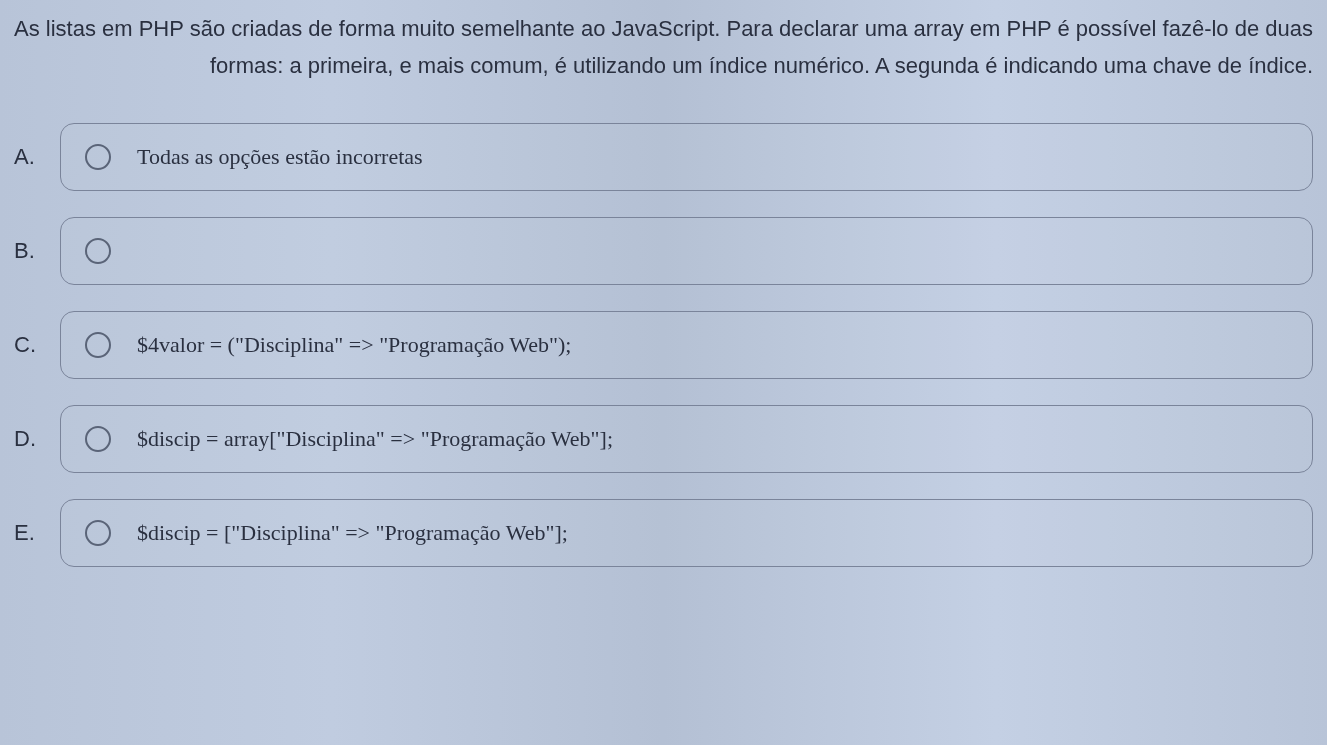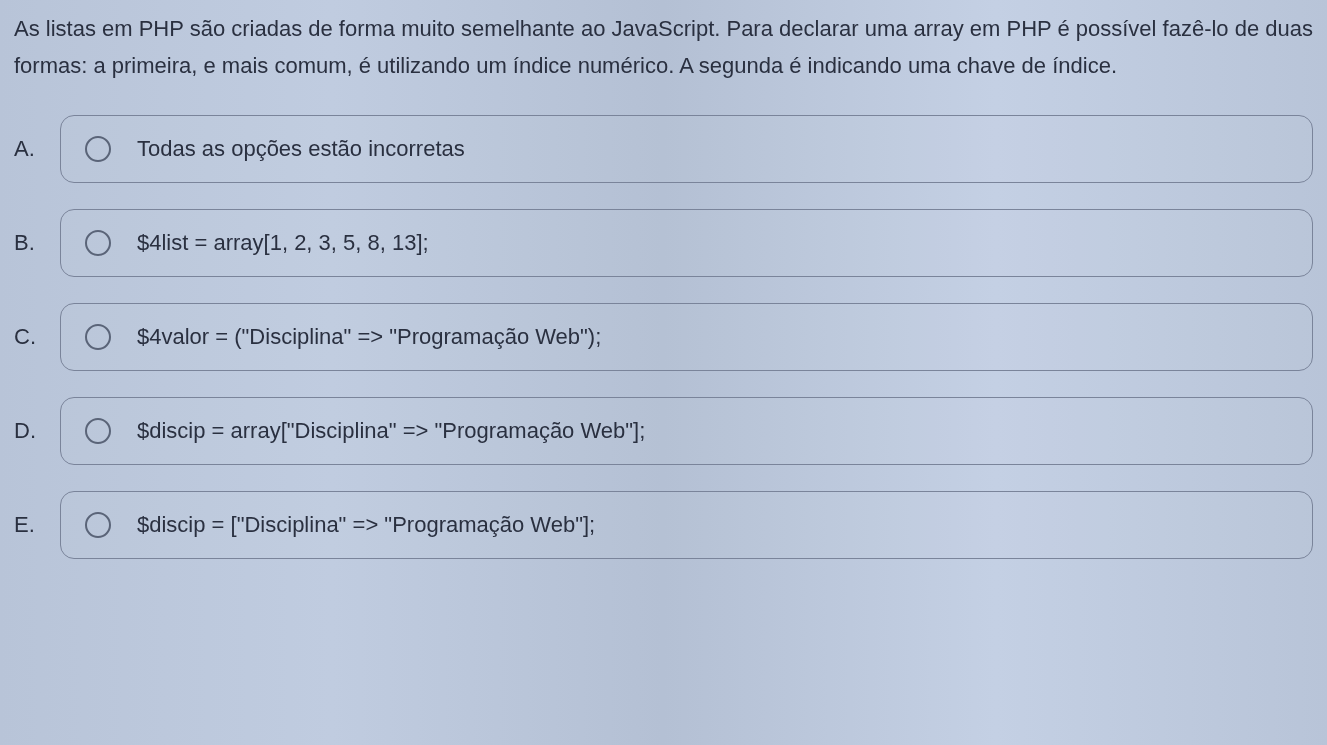--- a/index.html
+++ b/index.html
@@ -8,22 +8,23 @@
     height: 745px;
     background: linear-gradient(90deg, #b8c4d8 0%, #c0cce0 25%, #b4c0d4 50%, #c4d0e4 75%, #b8c4d8 100%);
     font-family: Arial, sans-serif;
     padding: 10px 14px;
     color: #2a3040;
     overflow: hidden;
   }
   .question-text {
     font-size: 22px;
     line-height: 1.7;
-    margin-bottom: 30px;
+    margin-bottom: 38px;
     color: #2a3040;
+    text-align: right;
   }
   .options {
     display: flex;
     flex-direction: column;
     gap: 26px;
     margin-top: 24px;
   }
   .option-row {
     display: flex;
     align-items: center;
@@ -37,20 +38,21 @@
   }
   .option-box {
     flex: 1;
     border: 1px solid #7a849a;
     border-radius: 14px;
     padding: 20px 24px;
     display: flex;
     align-items: center;
     gap: 26px;
     background: rgba(255,255,255,0.02);
+    font-family: Liberation Serif, serif;
   }
   .radio-circle {
     width: 26px;
     height: 26px;
     border: 2px solid #5a6478;
     border-radius: 50%;
     flex-shrink: 0;
   }
   .option-text {
     font-size: 22px;
@@ -71,21 +73,20 @@
     <div class="option-box">
       <div class="radio-circle"></div>
       <div class="option-text">Todas as opções estão incorretas</div>
     </div>
   </div>
 
   <div class="option-row">
     <div class="option-letter">B.</div>
     <div class="option-box">
       <div class="radio-circle"></div>
-      <div class="option-text">$4list = array[1, 2, 3, 5, 8, 13];</div>
     </div>
   </div>
 
   <div class="option-row">
     <div class="option-letter">C.</div>
     <div class="option-box">
       <div class="radio-circle"></div>
       <div class="option-text">$4valor = ("Disciplina" =&gt; "Programação Web");</div>
     </div>
   </div>

